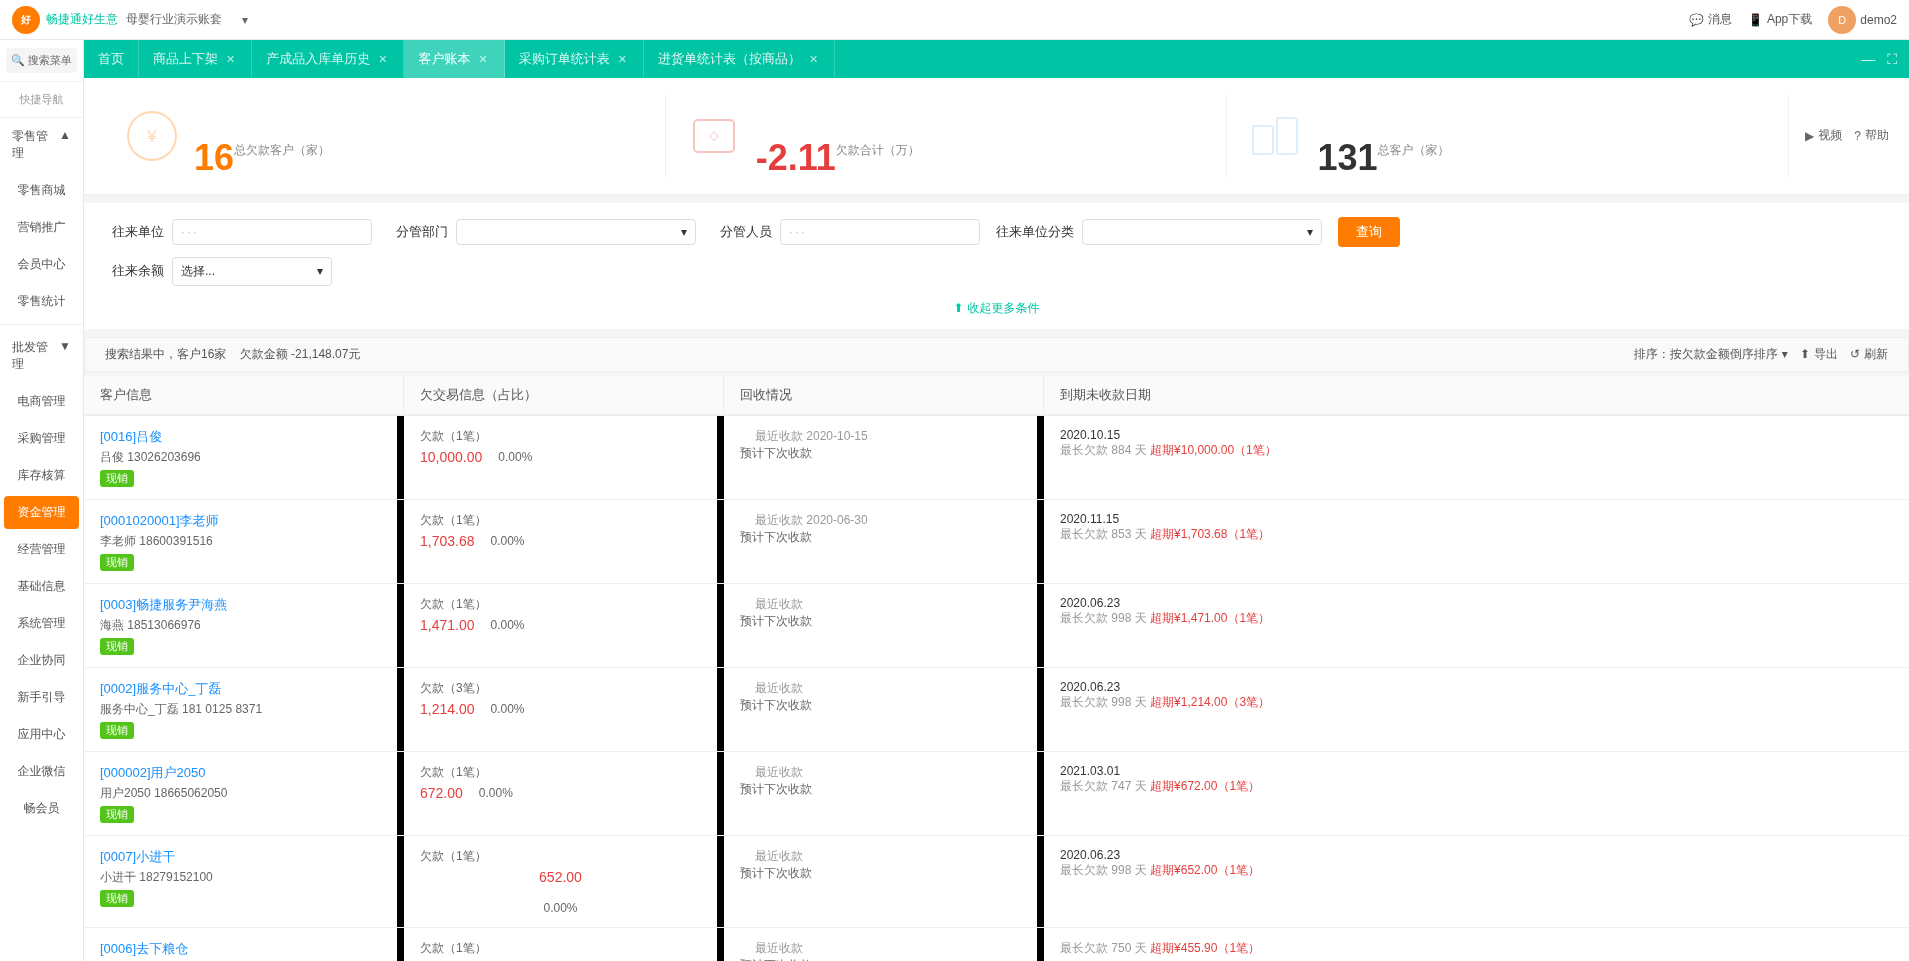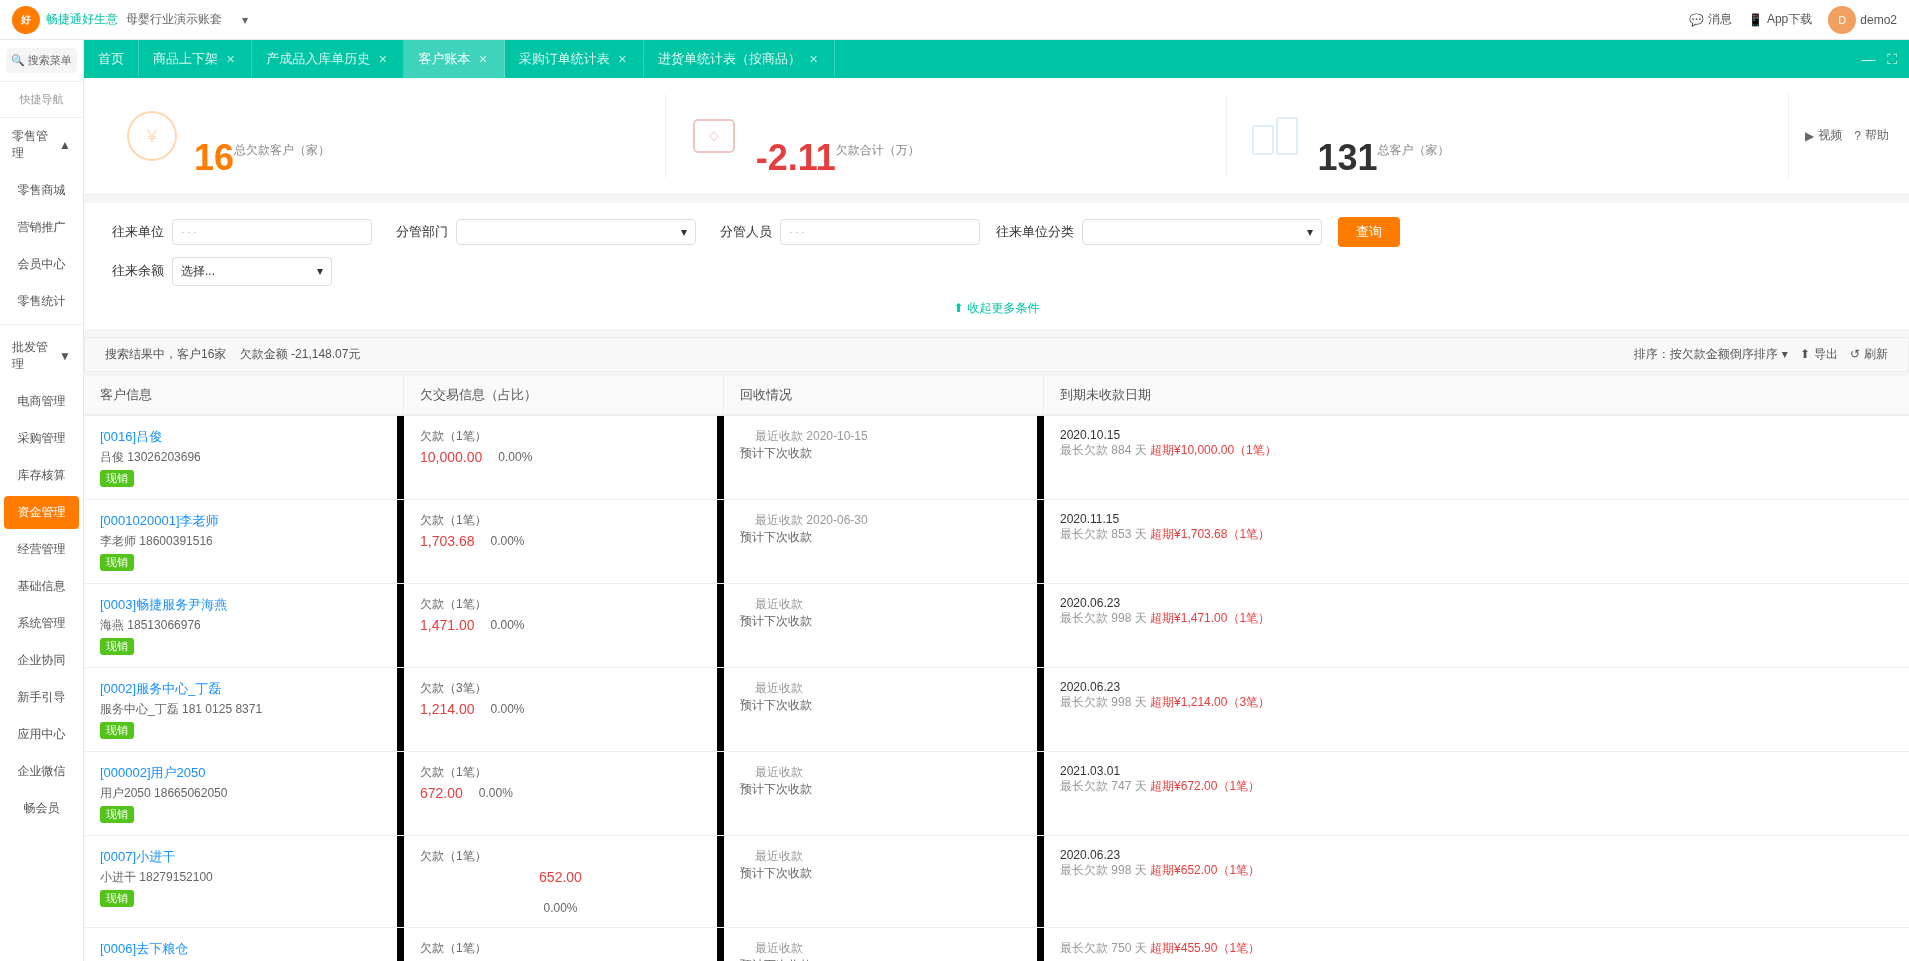--- a/index.html
+++ b/index.html
@@ -24,21 +24,21 @@
     .app-layout { display: flex; height: calc(100vh - 40px); }
     
     
     .sidebar { width: 84px; background: #fff; border-right: 1px solid #e8e8e8; display: flex; flex-direction: column; overflow-y: auto; flex-shrink: 0; }
     .sidebar-search { padding: 8px 6px; border-bottom: 1px solid #f0f0f0; }
     .sidebar-search-btn { width: 100%; background: #f5f5f5; border: none; border-radius: 4px; padding: 5px; font-size: 11px; color: #666; cursor: pointer; display: flex; align-items: center; justify-content: center; gap: 3px; }
     .sidebar-quick-nav { padding: 6px; border-bottom: 1px solid #f0f0f0; }
     .sidebar-quick-nav-label { font-size: 11px; color: #999; text-align: center; padding: 4px 0; }
     .sidebar-item { padding: 8px 4px; text-align: center; cursor: pointer; border-radius: 4px; margin: 2px 4px; font-size: 12px; color: #555; }
     .sidebar-item.active { background: #ff7c00; color: #fff; }
-    .sidebar-item-with-arrow { display: flex; align-items: center; justify-content: space-between; padding: 8px 8px; cursor: pointer; font-size: 12px; color: #555; margin: 2px 4px; border-radius: 4px; }
+    .sidebar-item-with-arrow { display: flex; justify-content: space-between; padding: 8px 8px; cursor: pointer; font-size: 12px; color: #555; margin: 2px 4px; border-radius: 4px; }
     .sidebar-divider { border: none; border-top: 1px solid #f0f0f0; margin: 4px 0; }
     
     
     .tab-bar {
       background: #00c5a5; display: flex; align-items: center;
       height: 38px; overflow: hidden; flex-shrink: 0;
     }
     .tab-item {
       padding: 0 14px; height: 38px; display: flex; align-items: center;
       color: rgba(255,255,255,0.85); font-size: 13px; cursor: pointer;

